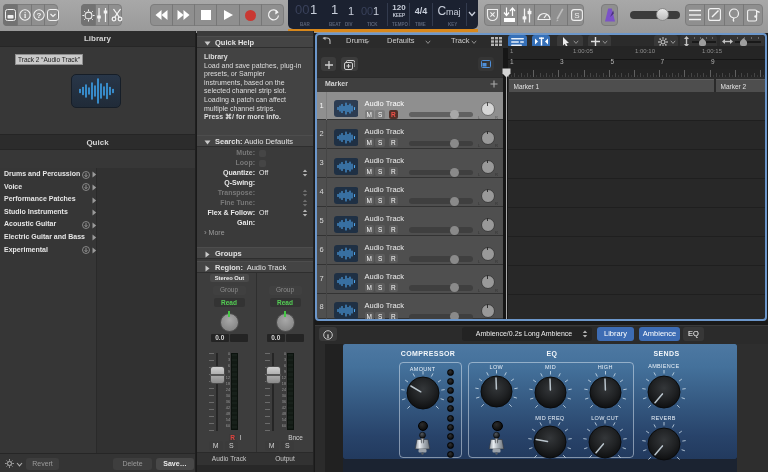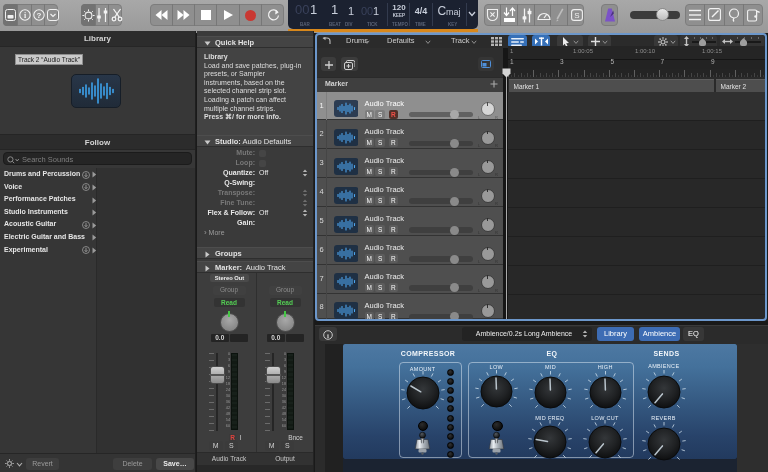--- a/index.html
+++ b/index.html
@@ -221,31 +221,23 @@
           <line x1="29" y1="9" x2="29" y2="23"></line>
           <line x1="32" y1="12" x2="32" y2="20"></line>
           <line x1="35" y1="8.5" x2="35" y2="23.5"></line>
           <line x1="38" y1="12.5" x2="38" y2="19.5"></line>
           <line x1="41" y1="14.5" x2="41" y2="17.5"></line>
     </g>
       </svg>
   </div>
 
   <div class="a" style="left:0;top:103px;width:195px;height:16px;background:#2c2c2c;border-top:1px solid #252525;border-bottom:1px solid #252525;box-sizing:border-box;">
-    <div style="text-align:center;font-size:8px;font-weight:bold;color:#d5d5d5;line-height:15px;">Follow</div>
-  </div>
-
-  <div class="a" style="left:3px;top:121px;width:189px;height:13px;background:#252525;border:1px solid #1b1b1b;border-radius:4px;box-sizing:border-box;">
-    <svg class="a" style="left:3px;top:2.5px;" width="12" height="8" viewBox="0 0 12 8">
-        <circle cx="3.4" cy="3.4" r="2.6" fill="none" stroke="#8a8a8a" stroke-width="1"></circle>
-        <line x1="5.3" y1="5.3" x2="7.2" y2="7.2" stroke="#8a8a8a" stroke-width="1"></line>
-        <path d="M8.6 3 l1.6 2 l1.6 -2" fill="none" stroke="#8a8a8a" stroke-width="1"></path>
-      </svg>
-    <span class="a" style="left:18px;top:2px;font-size:7.5px;color:#7e7e7e;">Search Sounds</span>
-  </div>
+    <div style="text-align:center;font-size:8px;font-weight:bold;color:#d5d5d5;line-height:15px;">Quick</div>
+  </div>
+
 
   <div class="a" style="left:0;top:137px;width:97px;height:297px;background:#363636;border-right:1px solid #2a2a2a;box-sizing:border-box;"></div>
   <div class="a" style="left:97px;top:137px;width:98px;height:297px;background:#313131;"></div>
   <div class="a" id="liblist" style="left:0;top:137px;width:97px;font-size:7px;color:#e6e6e6;font-weight:bold;">
     <div class="a" style="left:0;top:0.0px;width:97px;height:12.6px;line-height:12.6px;"><span style="padding-left:4px;">Drums and Percussion</span><svg class="a" style="left:82px;top:2.6px;" width="8" height="8" viewBox="0 0 8 8">
           <circle cx="4" cy="4" r="3.5" fill="none" stroke="#9a9a9a" stroke-width="0.8"></circle>
           <path d="M4 1.8 L4 5.4 M2.6 4.2 L4 5.8 L5.4 4.2" fill="none" stroke="#9a9a9a" stroke-width="0.9"></path>
         </svg><svg class="a" style="left:91.5px;top:3.4px;" width="5" height="7" viewBox="0 0 5 7">
           <path d="M0.5 0.5 L4.2 3.5 L0.5 6.5 Z" fill="#9a9a9a"></path>
         </svg></div>
@@ -312,21 +304,21 @@
 
   <div class="a" style="left:0;top:17px;width:116px;height:87px;background:#434343;"></div>
   <div class="a" style="left:7px;top:22px;width:106px;font-size:7px;line-height:8.6px;color:#dedede;">
     <b>Library</b><br>Load and save patches, plug-in<br>presets, or Sampler<br>instruments, based on the<br>selected channel strip slot.<br>Loading a patch can affect<br>multiple channel strips.<br><b>Press ⌘/ for more info.</b>
   </div>
 
   <div class="a" style="left:0;top:104px;width:116px;height:12px;background:#444444;border-top:1px solid #4d4d4d;border-bottom:1px solid #2e2e2e;box-sizing:border-box;">
     <svg class="a" style="left:7px;top:4px;" width="7" height="5" viewBox="0 0 7 5">
         <path d="M0.5 0.5 L6.5 0.5 L3.5 4.5 Z" fill="#c9c9c9"></path>
       </svg>
-    <span class="a" style="left:18px;top:1px;font-size:7.5px;color:#e2e2e2;"><b>Studio:</b> Audio Defaults</span>
+    <span class="a" style="left:18px;top:1px;font-size:7.5px;color:#e2e2e2;"><b>Search:</b> Audio Defaults</span>
   </div>
 
   <div class="a" id="regionrows" style="left:0;top:118px;width:116px;font-size:7px;">
     <div class="a" style="left:0;top:0.0px;width:58px;text-align:right;color:#787878;font-weight:bold;">Mute:</div>
       <div class="a" style="left:62px;top:1.0px;width:7px;height:7px;background:#454545;border-radius:2px;"></div>
     <div class="a" style="left:0;top:9.5px;width:58px;text-align:right;color:#787878;font-weight:bold;">Loop:</div>
       <div class="a" style="left:62px;top:10.5px;width:7px;height:7px;background:#454545;border-radius:2px;"></div>
     <div class="a" style="left:0;top:19.5px;width:58px;text-align:right;color:#e8e8e8;font-weight:bold;">Quantize:</div>
       <div class="a" style="left:62px;top:19.5px;color:#e8e8e8;">Off</div>
       <svg class="a" style="left:105px;top:20.0px;" width="6" height="8" viewBox="0 0 6 8">
@@ -358,21 +350,21 @@
     <svg class="a" style="left:8px;top:3px;" width="5" height="7" viewBox="0 0 5 7">
         <path d="M0.5 0.5 L4.5 3.5 L0.5 6.5 Z" fill="#c9c9c9"></path>
       </svg>
     <span class="a" style="left:18px;top:1px;font-size:7.5px;font-weight:bold;color:#e2e2e2;">Groups</span>
   </div>
 
   <div class="a" style="left:0;top:230px;width:116px;height:12px;background:#444444;border-top:1px solid #4d4d4d;border-bottom:1px solid #2e2e2e;box-sizing:border-box;">
     <svg class="a" style="left:8px;top:3px;" width="5" height="7" viewBox="0 0 5 7">
         <path d="M0.5 0.5 L4.5 3.5 L0.5 6.5 Z" fill="#c9c9c9"></path>
       </svg>
-    <span class="a" style="left:18px;top:1px;font-size:7.5px;color:#e2e2e2;"><b>Marker:</b>&nbsp; Audio Track</span>
+    <span class="a" style="left:18px;top:1px;font-size:7.5px;color:#e2e2e2;"><b>Region:</b>&nbsp; Audio Track</span>
   </div>
 
   <div class="a" id="strips" style="left:0;top:242px;width:116px;height:199px;background:#3d3d3d;">
     <div class="a" style="left:59px;top:0;width:1px;height:179px;background:#2f2f2f;"></div>
     <div class="a" style="left:13px;top:0.5px;width:39px;height:8.5px;background:#4a4a4a;border-radius:2px;font-size:5.8px;font-weight:bold;color:#ededed;text-align:center;line-height:8.5px;">Stereo Out</div>
     <div class="a" style="left:15.5px;top:13px;width:33px;height:8.5px;background:#404040;border-radius:2px;font-size:6.5px;color:#8b8b8b;text-align:center;line-height:8.5px;">Group</div>
     <div class="a" style="left:16.5px;top:24.5px;width:31px;height:9px;background:#333333;border-radius:2px;font-size:6.5px;font-weight:bold;color:#54ce54;text-align:center;line-height:9px;">Read</div>
     <div class="a" style="left:22.5px;top:39.5px;width:19px;height:19px;border-radius:50%;background:radial-gradient(circle at 50% 35%, #a8a8a8, #7b7b7b);border:1px solid #4e4e4e;box-sizing:border-box;"></div>
     <div class="a" style="left:30.9px;top:37.5px;width:2px;height:6px;background:#46c846;"></div>
     <div class="a" style="left:14px;top:61px;width:17.5px;height:8px;background:#242424;border-radius:1px;font-size:6.5px;font-weight:bold;color:#d8d8d8;text-align:center;line-height:8px;">0.0</div>

